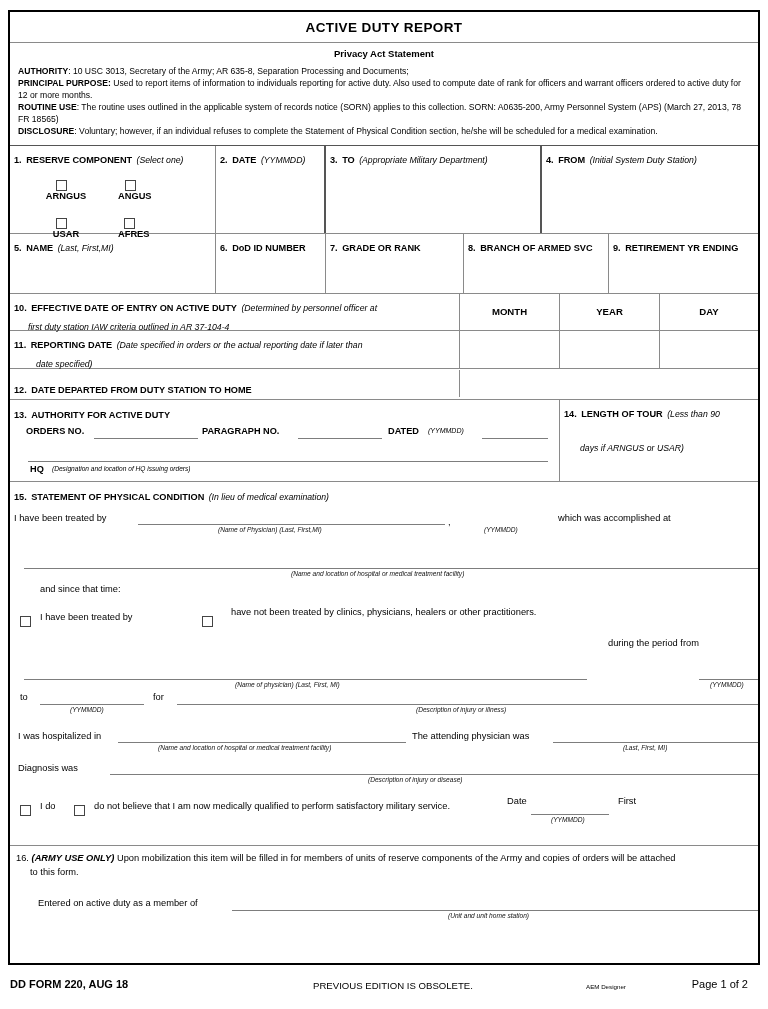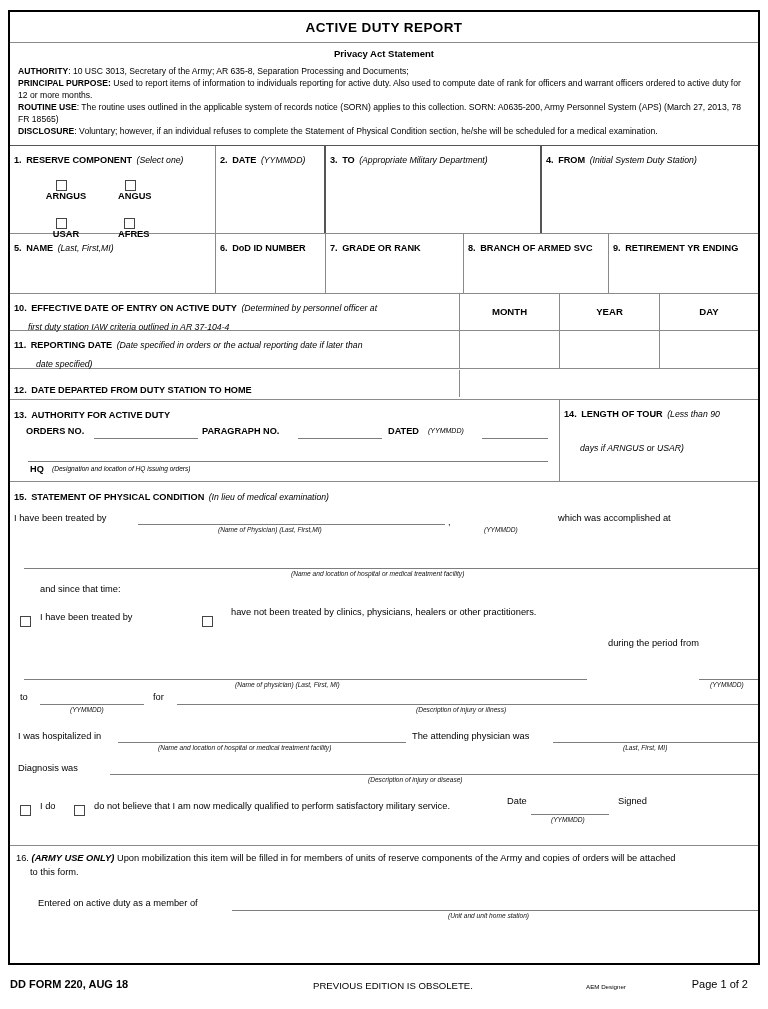--- a/index.html
+++ b/index.html
@@ -372,21 +372,21 @@
       </div>
       <div class="abs txt" style="left:30px; top:319px;">I do</div>
       <div class="abs" style="left:64px; top:319px;">
         <span class="cbx"></span>
       </div>
       <div class="abs txt" style="left:84px; top:319px;">do not believe that I am now medically qualified to perform satisfactory military service.</div>
 
       <div class="abs txt" style="left:497px; top:314px;">Date</div>
       <div class="abs uline" style="left:521px; top:332px; width:78px;"></div>
       <div class="abs cap" style="left:541px; top:334px;">(YYMMDD)</div>
-      <div class="abs txt" style="left:608px; top:314px;">Signed</div>
+      <div class="abs txt" style="left:608px; top:314px;">First</div>
       <div class="abs" style="left:608px; top:326px; width:140px; height:14px;"></div>
     </div>
 
     <div class="sec15 thin-top" style="height:auto;min-height:78px;">
       <div style="padding:5px 8px 0 6px;font-size:9.3px;line-height:14px;">
         <div>
           <span>16.</span>
           <span style="font-style:italic;font-weight:bold;">(ARMY USE ONLY)</span><span> Upon mobilization this item will be filled in for members of units of reserve components of the Army and copies of orders will be attached</span>
         </div>
         <div style="padding-left:14px;">to this form.</div>

